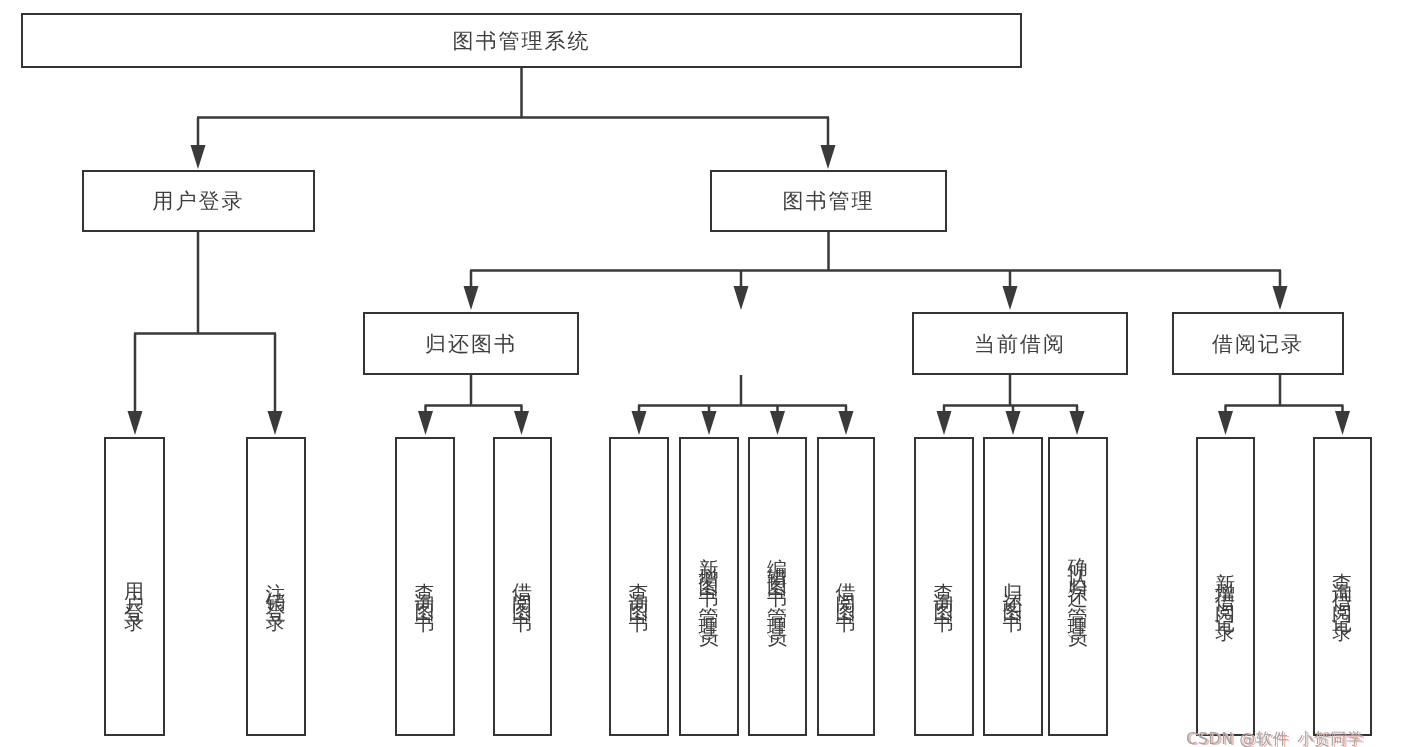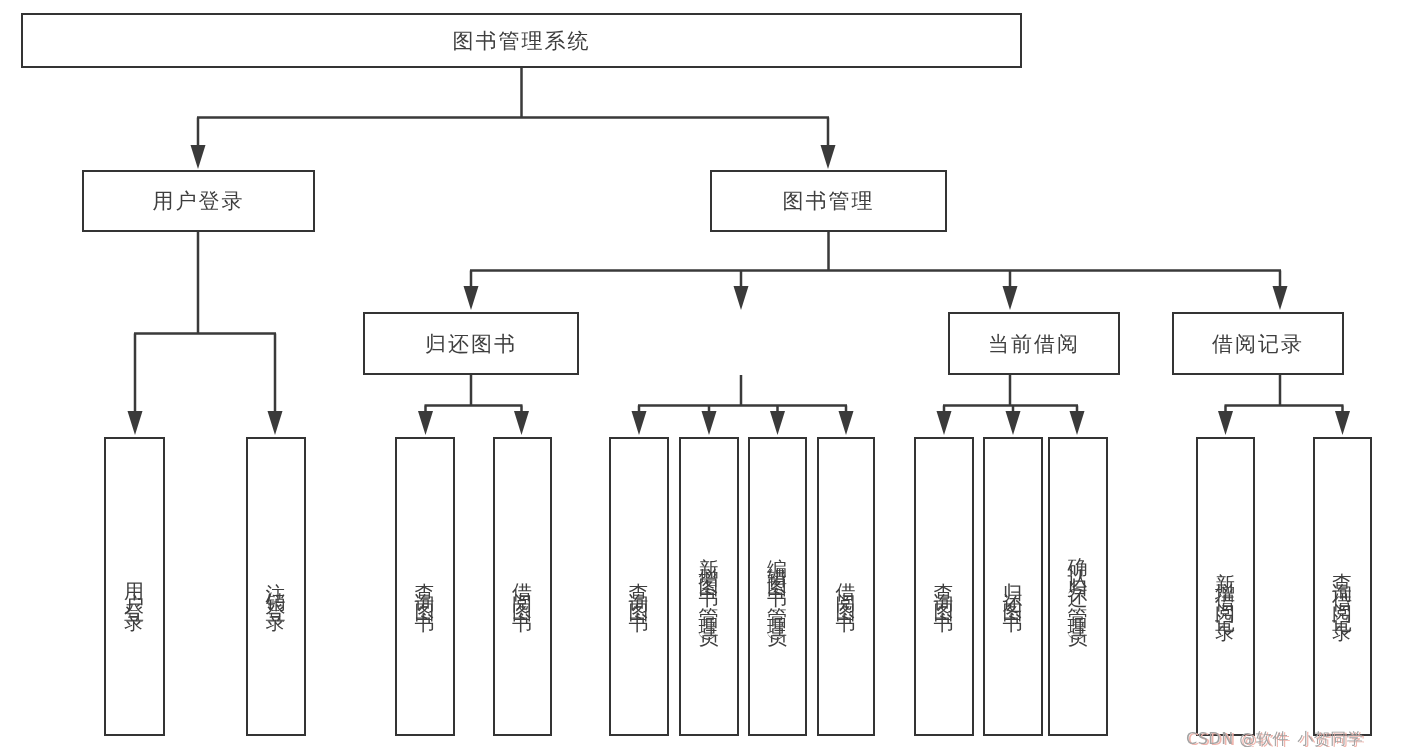--- a/index.html
+++ b/index.html
@@ -101,21 +101,21 @@
   <div class="box" style="left:82px;top:170px;width:233px;height:62px">
     <span class="hlabel">用户登录</span>
   </div>
   <div class="box" style="left:710px;top:170px;width:237px;height:62px">
     <span class="hlabel">图书管理</span>
   </div>
 
   <div class="box" style="left:363px;top:312px;width:216px;height:63px">
     <span class="hlabel">归还图书</span>
   </div>
-  <div class="box" style="left:948px;top:312px;width:172px;height:63px">
+  <div class="box" style="left:912px;top:312px;width:216px;height:63px">
     <span class="hlabel">当前借阅</span>
   </div>
   <div class="box" style="left:1172px;top:312px;width:172px;height:63px">
     <span class="hlabel">借阅记录</span>
   </div>
 
   <div class="box leaf" style="left:104px;width:61px">
     <span class="vtext">用户登录</span>
   </div>
   <div class="box leaf" style="left:246px;width:60px">

